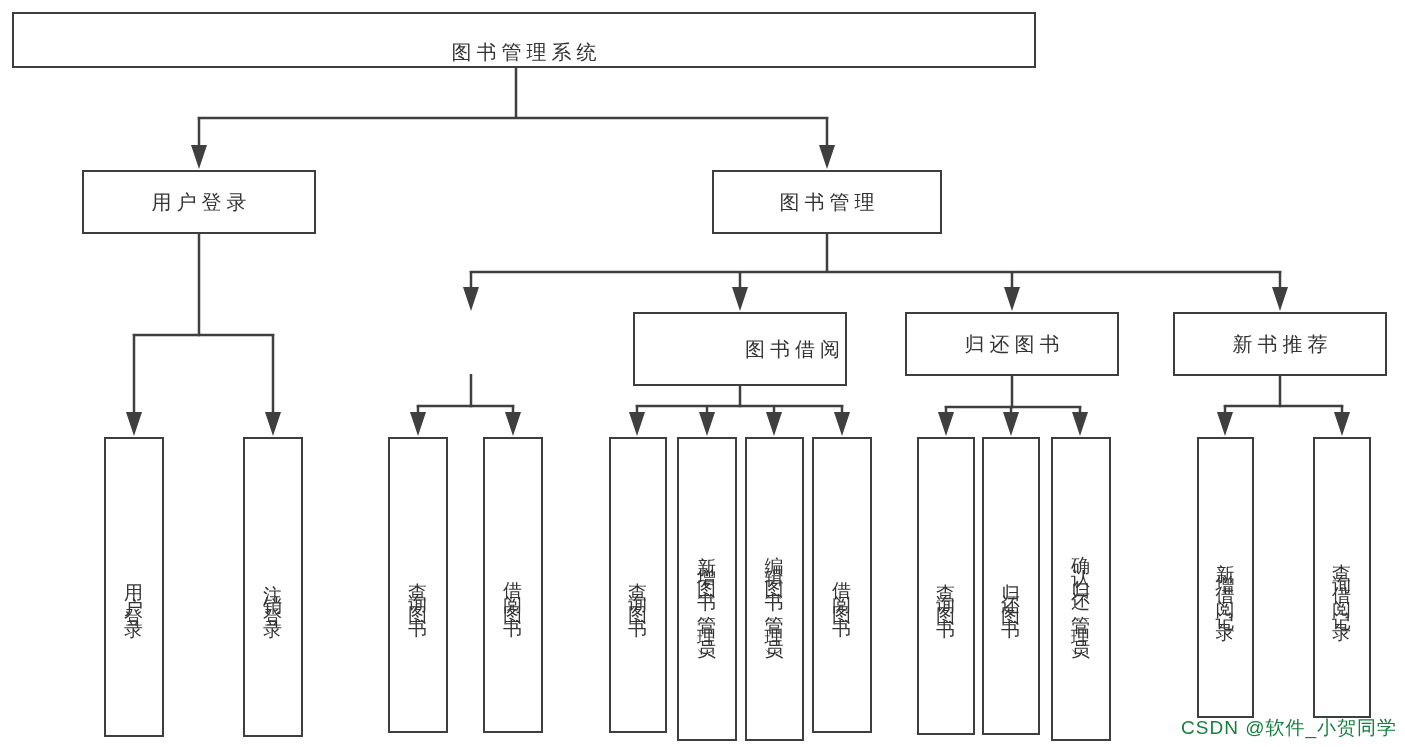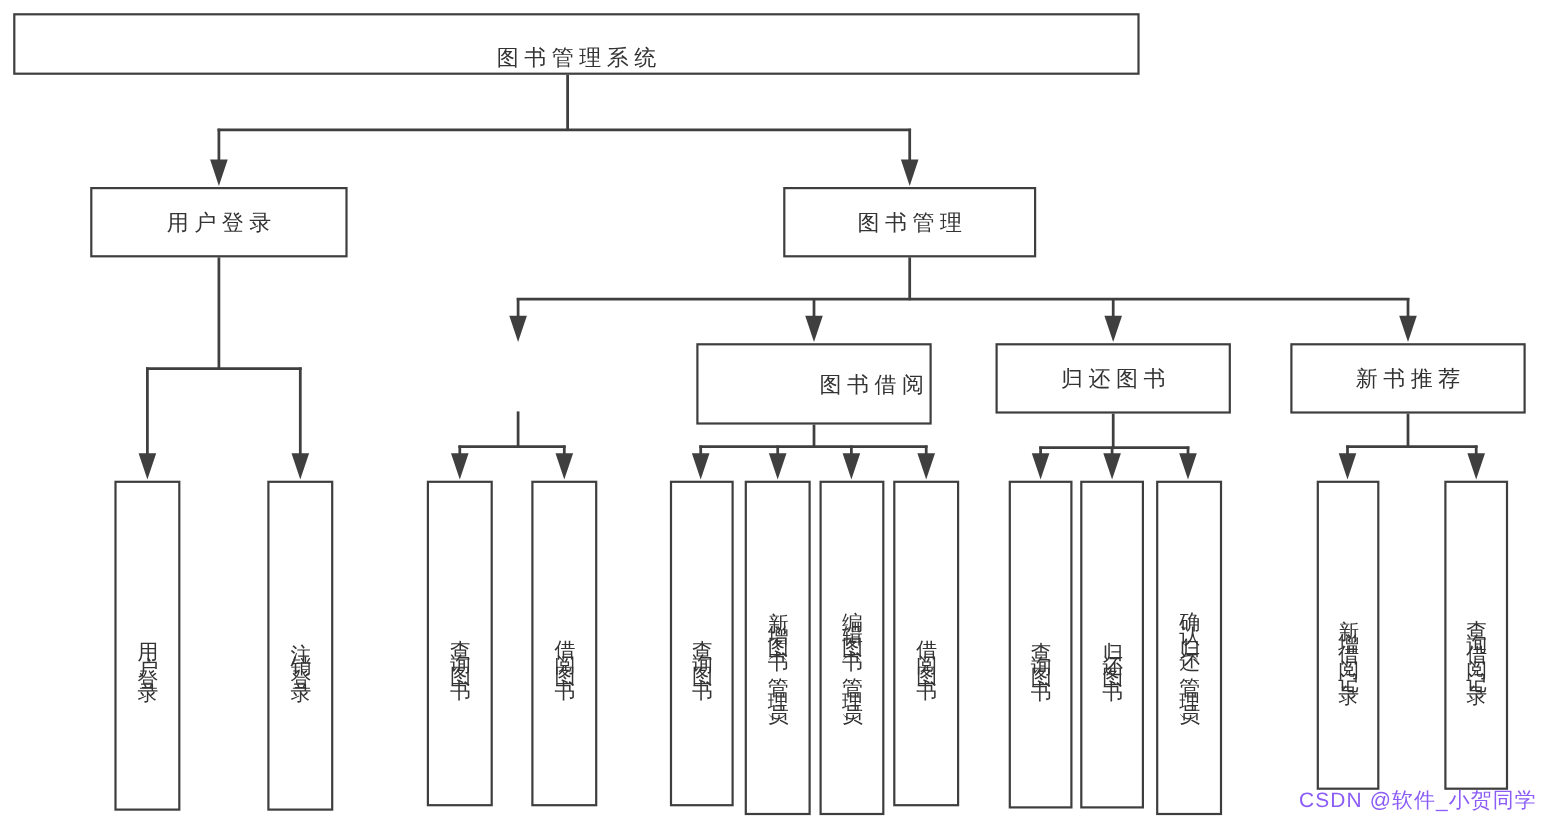--- a/index.html
+++ b/index.html
@@ -40,21 +40,21 @@
     line-height: 1;
     letter-spacing: 12px;
     color: #333333;
     padding-top: 12px; 
   }
   .watermark {
     position: absolute;
     right: 8px;
     bottom: 6px;
     font-size: 19px;
-    color: #8b5cf6;
+    color: #15803d;
     letter-spacing: 1px;
     z-index: 3;
     white-space: nowrap;
   }
 </style>
 </head>
 <body>
 
 <div class="canvas">
 

